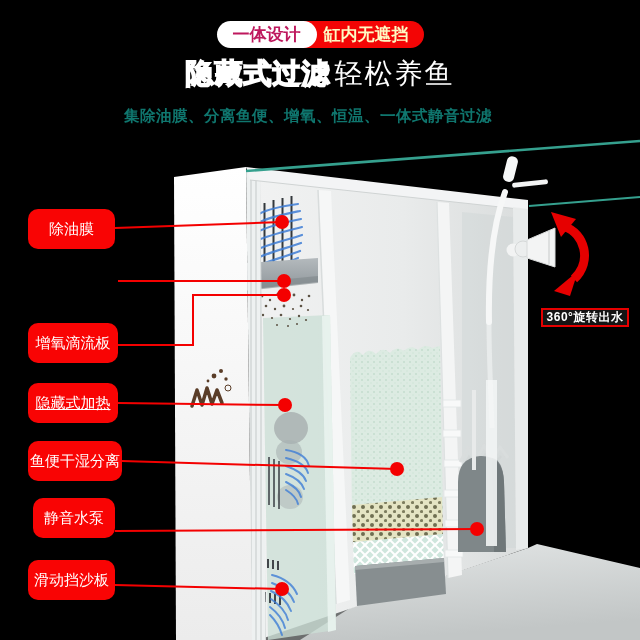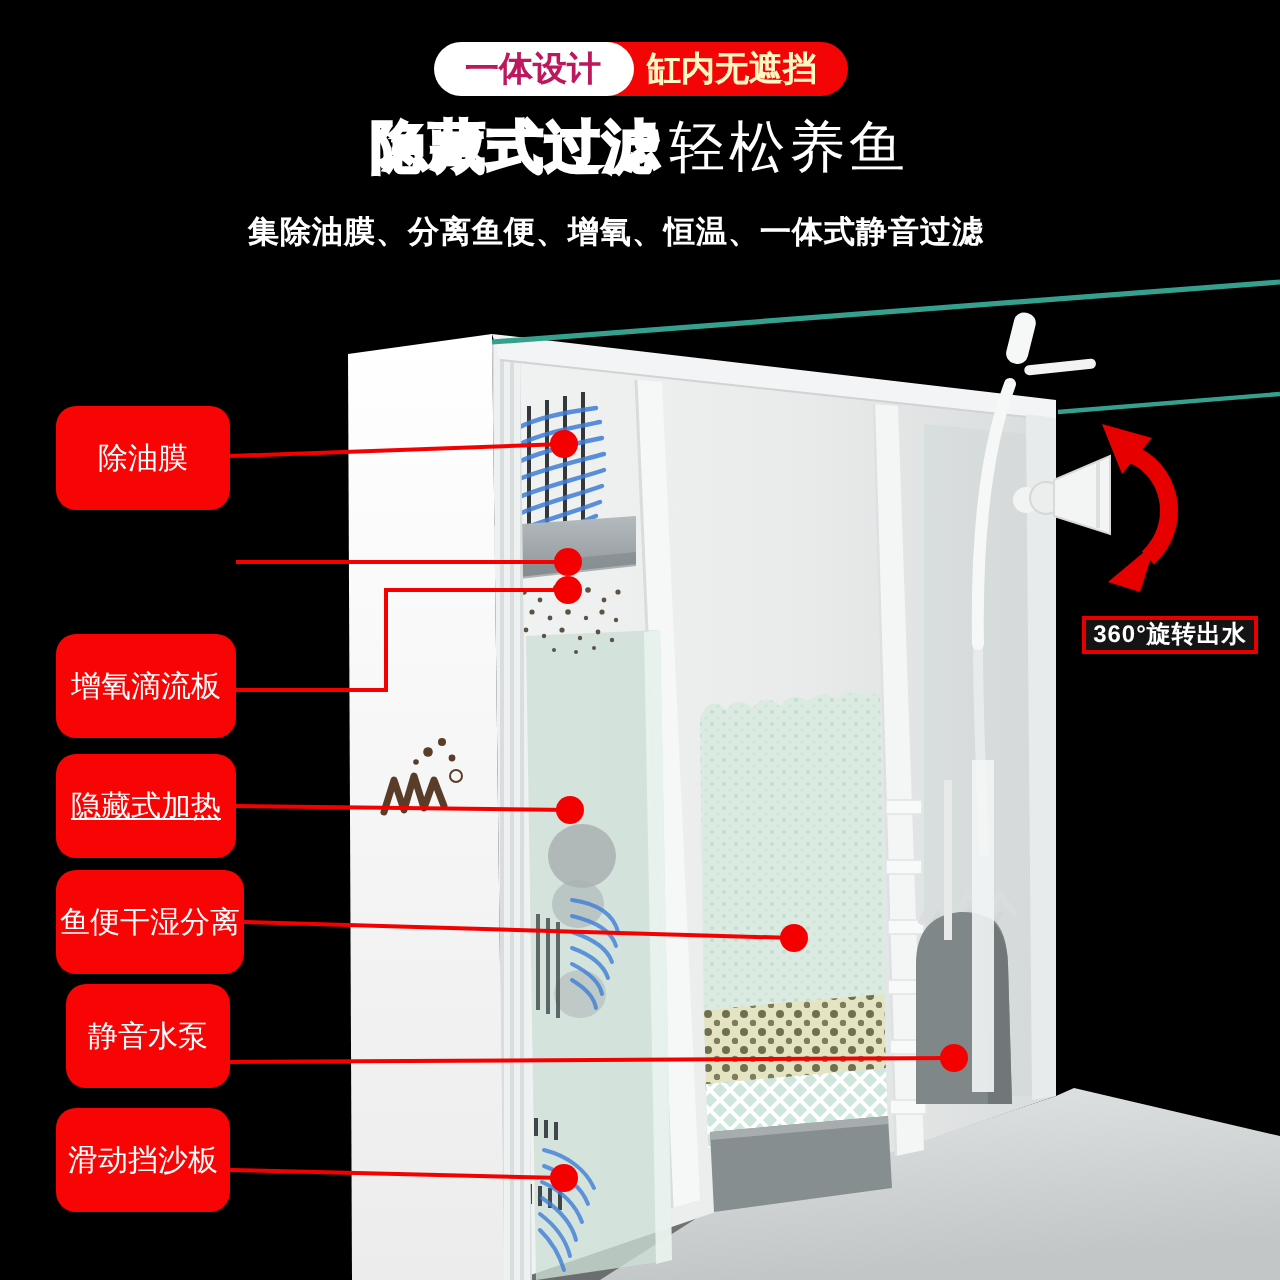--- a/index.html
+++ b/index.html
@@ -10,25 +10,25 @@
   
   .badges{position:absolute;top:21px;left:0;width:640px;display:flex;justify-content:center;align-items:center;}
   .badge-left{position:relative;z-index:2;background:#ffffff;color:#be185d;font-size:17px;font-weight:bold;
               height:27px;line-height:27px;padding:0 16px;border-radius:14px;}
   .badge-right{position:relative;z-index:1;background:#f30505;color:#fef9c3;font-size:17px;font-weight:bold;
                height:27px;line-height:27px;padding:0 15px 0 20px;margin-left:-13px;border-radius:0 14px 14px 0;}
   .title{position:absolute;top:48px;left:0;width:640px;text-align:center;color:#ffffff;
          font-size:28px;line-height:52px;white-space:nowrap;}
   .title-strong{font-weight:900;-webkit-text-stroke:1.6px #ffffff;letter-spacing:1px;}
   .title-light{font-weight:400;letter-spacing:2px;margin-left:4px;}
-  .subtitle{position:absolute;top:106px;left:0;width:616px;text-align:center;color:#ffffff;
+  .subtitle{position:absolute;top:106px;left:0;width:616px;text-align:center;color:#0f766e;
             font-size:15.5px;font-weight:bold;letter-spacing:.5px;}
 
   
-  .callout{position:absolute;transform:translateY(-50%);height:52px;display:flex;align-items:center;
+  .callout{position:absolute;transform:translateY(-50%);height:40px;display:flex;align-items:center;
            justify-content:center;background:#f90404;color:#ffffff;font-size:15px;border-radius:10px;
            box-sizing:border-box;padding:0 4px;white-space:nowrap;}
   .c1{left:28px;top:229px;width:87px;}
   .c2{left:28px;top:281px;width:90px;}
   .c3{left:28px;top:343px;width:90px;}
   .c4{left:28px;top:403px;width:90px;text-decoration:underline;}
   .c5{left:28px;top:461px;width:94px;}
   .c6{left:33px;top:518px;width:82px;}
   .c7{left:28px;top:580px;width:87px;}
 

